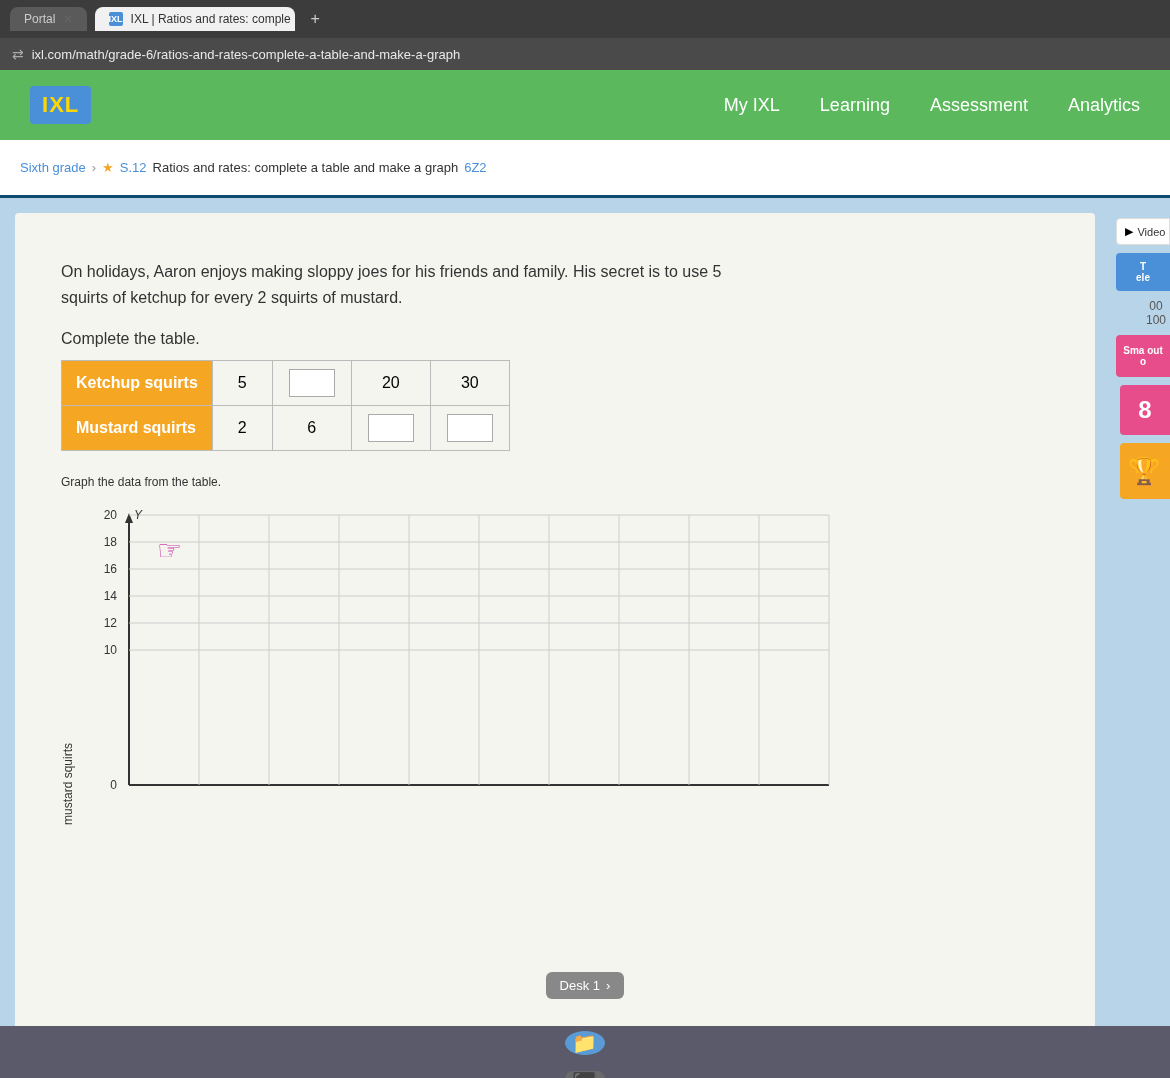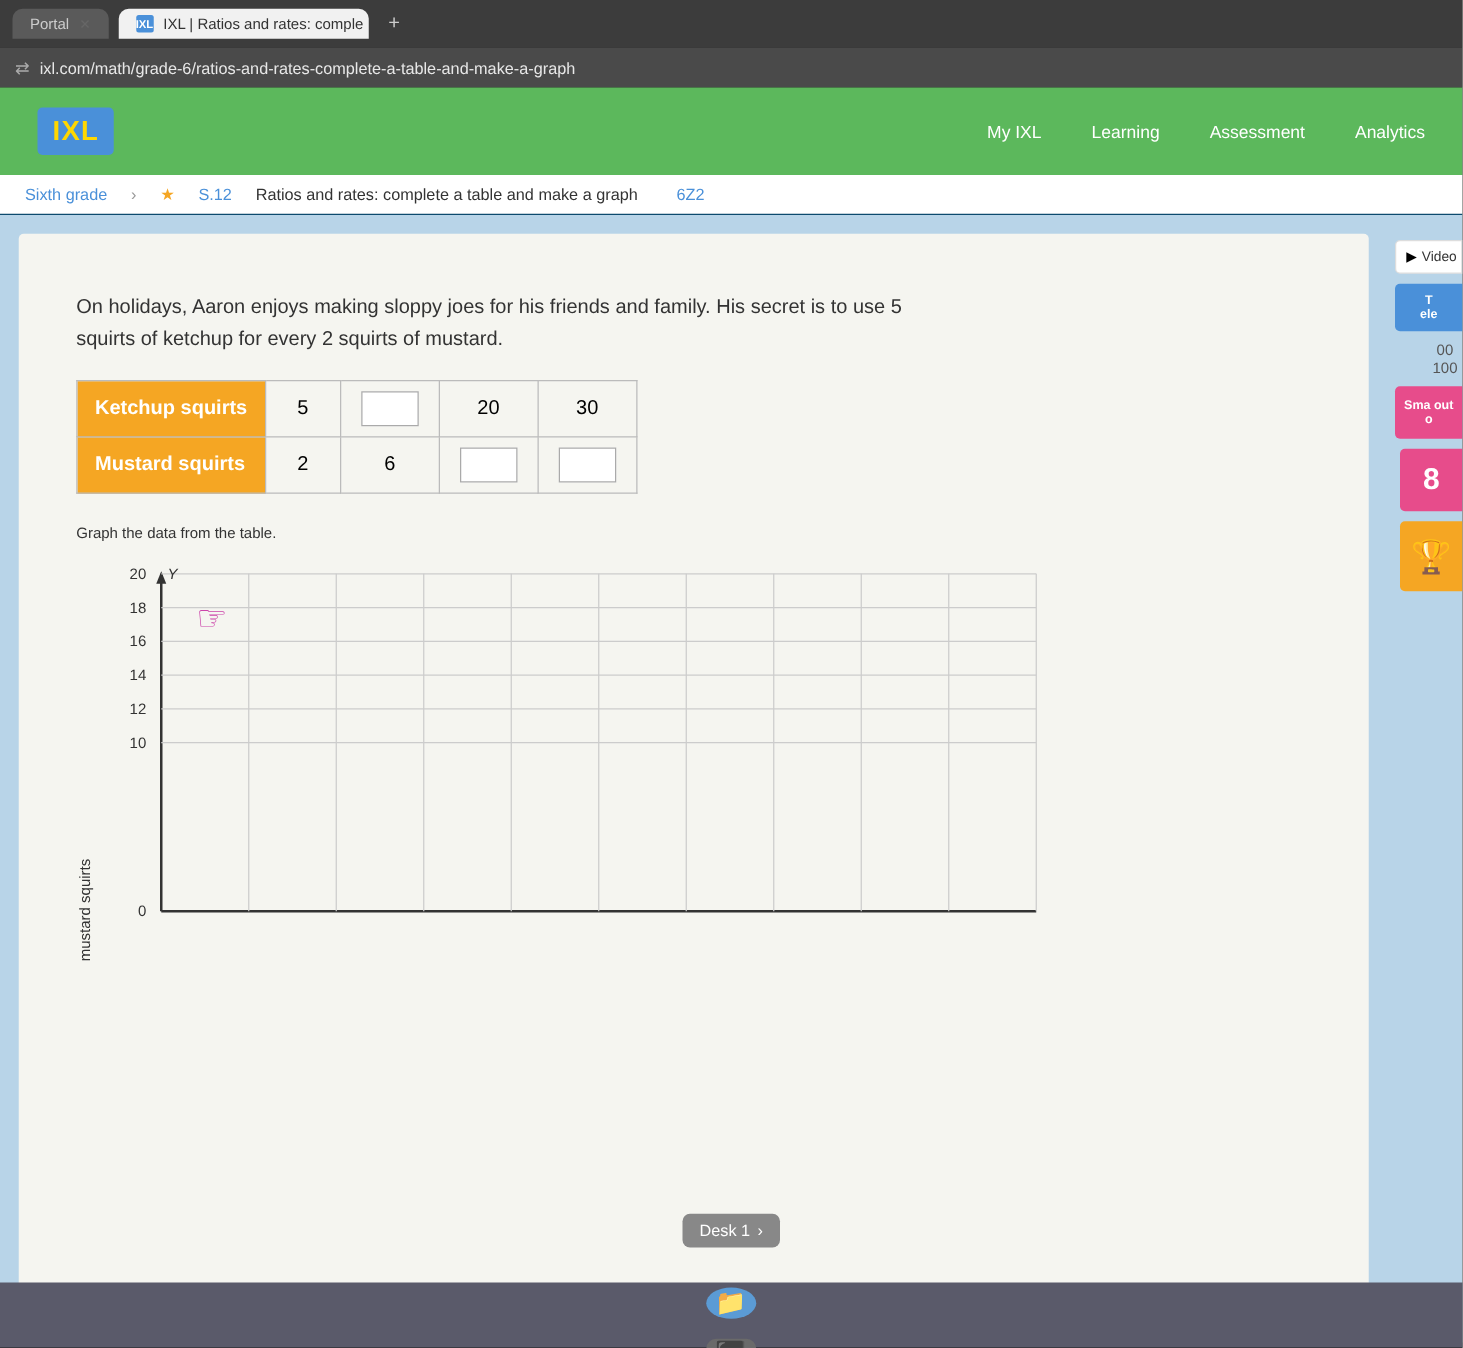--- a/index.html
+++ b/index.html
@@ -16,29 +16,29 @@
     
     .address-bar { background: #4a4a4a; height: 32px; display: flex; align-items: center; padding: 0 12px; gap: 8px; }
     .address-icon { color: #aaa; font-size: 14px; }
     .address-url { color: #e8e8e8; font-size: 13px; }
 
     
     .ixl-header { background: #5cb85c; height: 70px; display: flex; align-items: center; padding: 0 30px; gap: 0; }
     .ixl-logo { background: #4a90d9; color: white; font-weight: bold; font-size: 22px; padding: 6px 12px; border-radius: 4px; letter-spacing: 1px; margin-right: auto; }
     .ixl-logo span { color: #ffd700; }
     .nav-links { display: flex; gap: 40px; align-items: center; }
-    .nav-link { color: white; font-size: 14px; font-weight: 500; text-decoration: none; cursor: pointer; }
-
-    
-    .breadcrumb { background: white; padding: 8px 20px; display: flex; align-items: center; gap: 19px; font-size: 13px; color: #555; border-bottom: 1px solid #0c4a6e; }
+    .nav-link { color: white; font-size: 18px; font-weight: 500; text-decoration: none; cursor: pointer; }
+
+    
+    .breadcrumb { background: white; padding: 20px 20px; display: flex; align-items: center; gap: 6px; font-size: 13px; color: #555; border-bottom: 3px solid #0c4a6e; }
     .breadcrumb-link { color: #4a90d9; cursor: pointer; }
     .breadcrumb-sep { color: #999; }
     .breadcrumb-star { color: #f5a623; }
     .breadcrumb-current { color: #333; }
-    .breadcrumb-code { color: #4a90d9; margin-left: 12px; }
+    .breadcrumb-code { color: #4a90d9; }
 
     
     .main-content { display: flex; height: calc(1078px - 38px - 32px - 70px - 36px); background: #b8d4e8; }
 
     
     .content-panel { flex: 1; background: #f5f5f0; margin: 15px; border-radius: 4px; padding: 46px; overflow: auto; position: relative; }
 
     
     .right-sidebar { width: 60px; display: flex; flex-direction: column; align-items: flex-end; padding: 10px 0; gap: 8px; }
 
@@ -109,20 +109,21 @@
   <span class="breadcrumb-current">Ratios and rates: complete a table and make a graph</span>
   <span class="breadcrumb-code">6Z2</span>
 </div>
 
 <div class="main-content">
 
   <div class="content-panel">
 
     <p class="problem-text">On holidays, Aaron enjoys making sloppy joes for his friends and family. His secret is to use 5 squirts of ketchup for every 2 squirts of mustard.</p>
 
+    <p class="table-instruction">Complete the table.</p>
 
     <table class="ratio-table">
       <tbody>
           <tr>
         <td class="row-label">Ketchup squirts</td>
         <td>5</td>
         <td><input type="text" style="width: 46px; height: 28px; border: 1px solid rgb(170, 170, 170); text-align: center;"></td>
         <td>20</td>
         <td>30</td>
       </tr>

